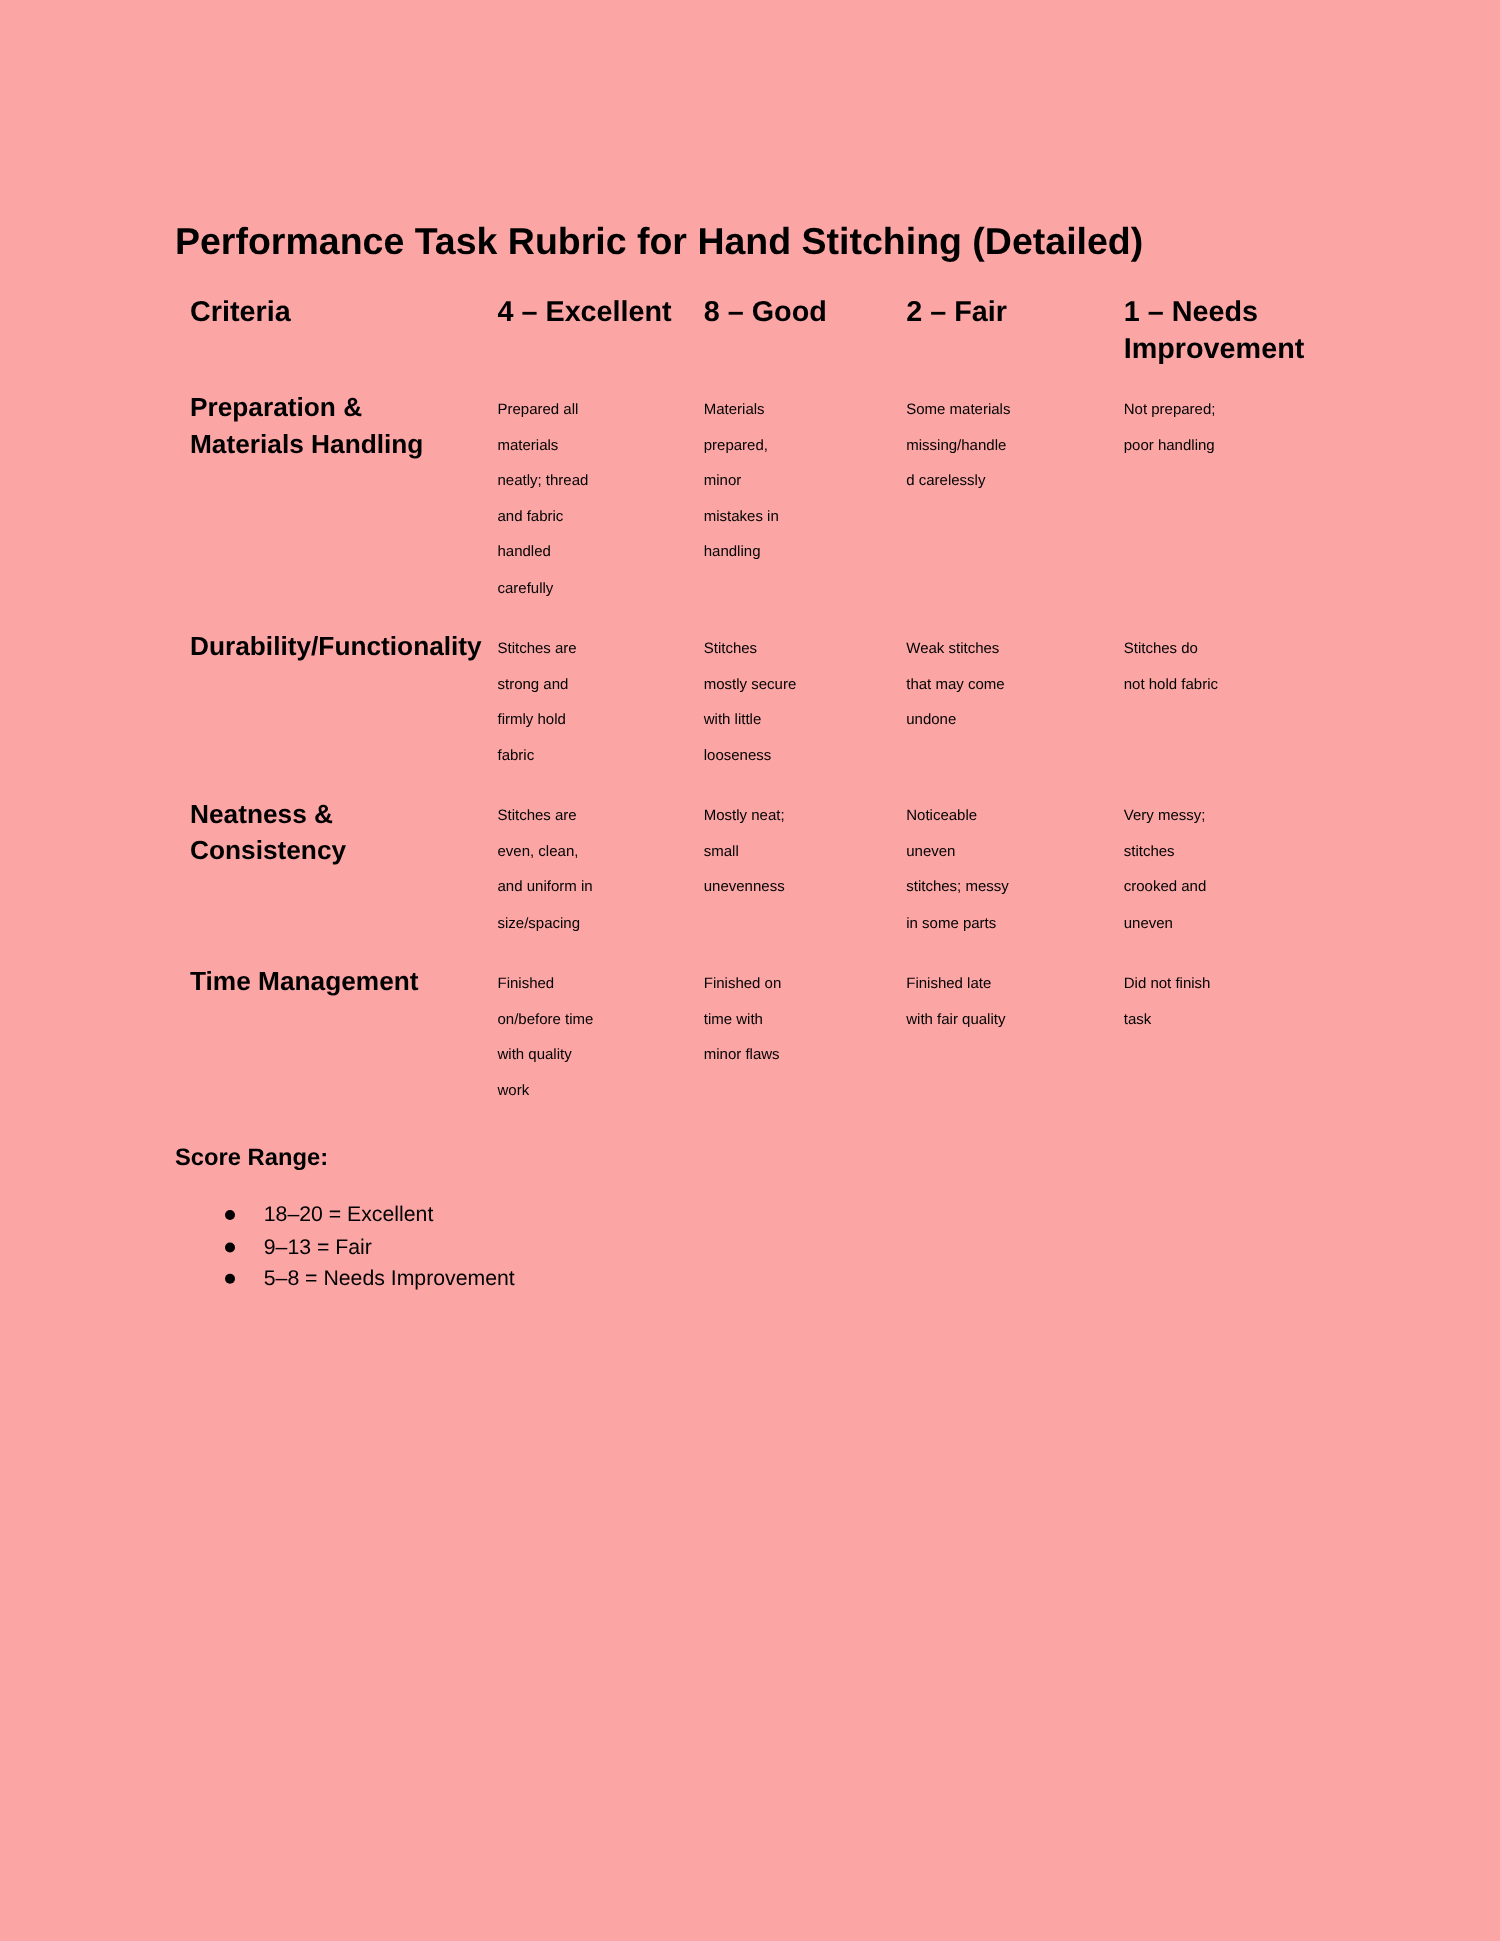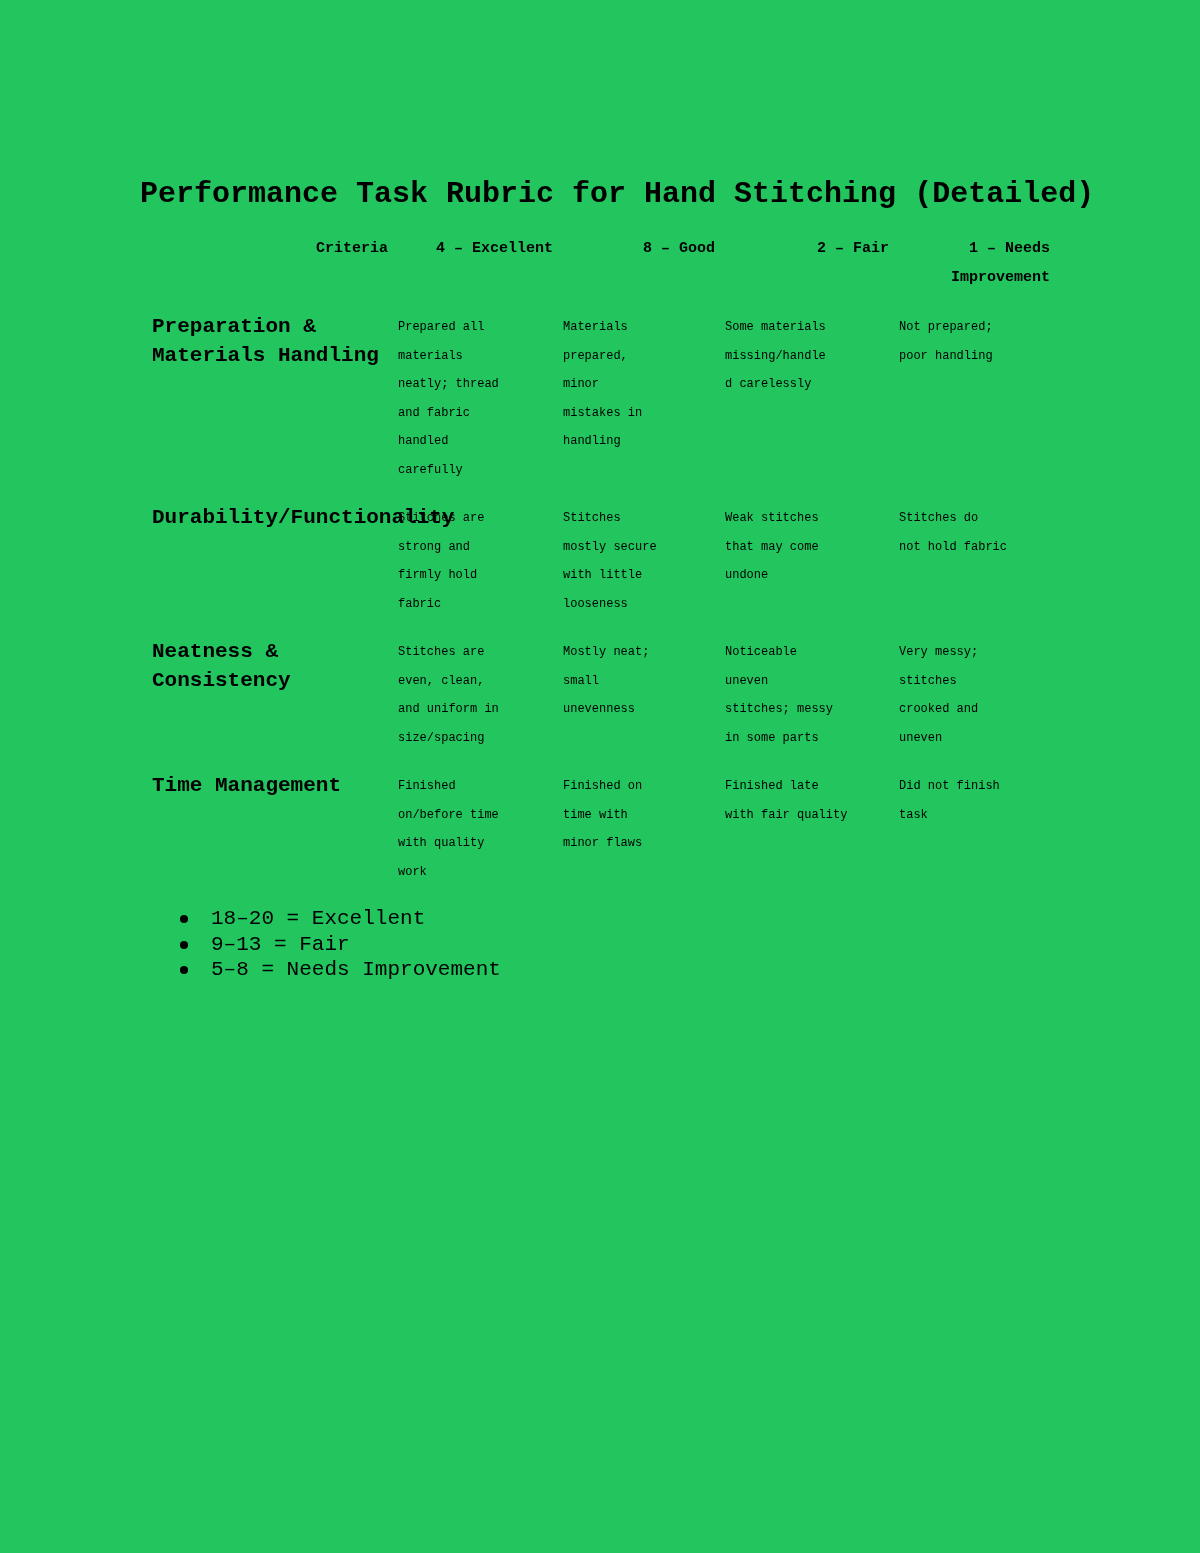--- a/index.html
+++ b/index.html
@@ -5,23 +5,22 @@
   * { margin: 0; padding: 0; box-sizing: border-box; }
   html, body { background: #ffffff; }
   body {
     font-family: "Liberation Sans", "DejaVu Sans", sans-serif;
     color: #000000;
   }
   .page {
     position: relative;
     width: 1200px;
     height: 1553px;
-    background: #22c55e;
+    background: #fca5a5;
     overflow: hidden;
-    font-family: Liberation Mono, monospace;
   }
   .content {
     position: absolute;
     left: 140px;
     top: 176px;
     width: 932px;
   }
   .doc-title {
     font-size: 30px;
     line-height: 36px;
@@ -40,23 +39,23 @@
     vertical-align: top;
     text-align: left;
     white-space: pre-line;
     font-size: 12px;
     line-height: 28.5px;
     padding: 0 10px 20px 0;
     font-weight: normal;
   }
   table.rubric thead th {
     font-weight: bold;
-    font-size: 15px;
+    font-size: 23px;
     line-height: 28.5px;
-    text-align: right;
+    text-align: left;
     padding-bottom: 21px;
   }
   table.rubric td.crit {
     font-weight: bold;
     font-size: 21px;
     padding-left: 12px;
   }
   table.rubric thead th.crit-h { padding-left: 12px; }
   .score-heading {
     font-size: 19px;
@@ -64,21 +63,21 @@
     font-weight: bold;
     margin-top: 8px;
     margin-bottom: 19px;
   }
   .score-list {
     list-style: none;
   }
   .score-item {
     position: relative;
     padding-left: 71px;
-    font-size: 21px;
+    font-size: 17px;
     line-height: 25.5px;
   }
   .bullet-dot {
     position: absolute;
     left: 40px;
     top: 9px;
     width: 8px;
     height: 8px;
     background: #000000;
     border-radius: 50%;
@@ -176,20 +175,21 @@
 time with
 minor flaws</td>
           <td>Finished late
 with fair quality</td>
           <td>Did not finish
 task</td>
         </tr>
       </tbody>
     </table>
 
+    <div class="score-heading">Score Range:</div>
 
     <ul class="score-list">
       <li class="score-item">
         <span class="bullet-dot"></span>
         <span>18–20 = Excellent</span>
       </li>
       <li class="score-item">
         <span class="bullet-dot"></span>
         <span>9–13 = Fair</span>
       </li>

